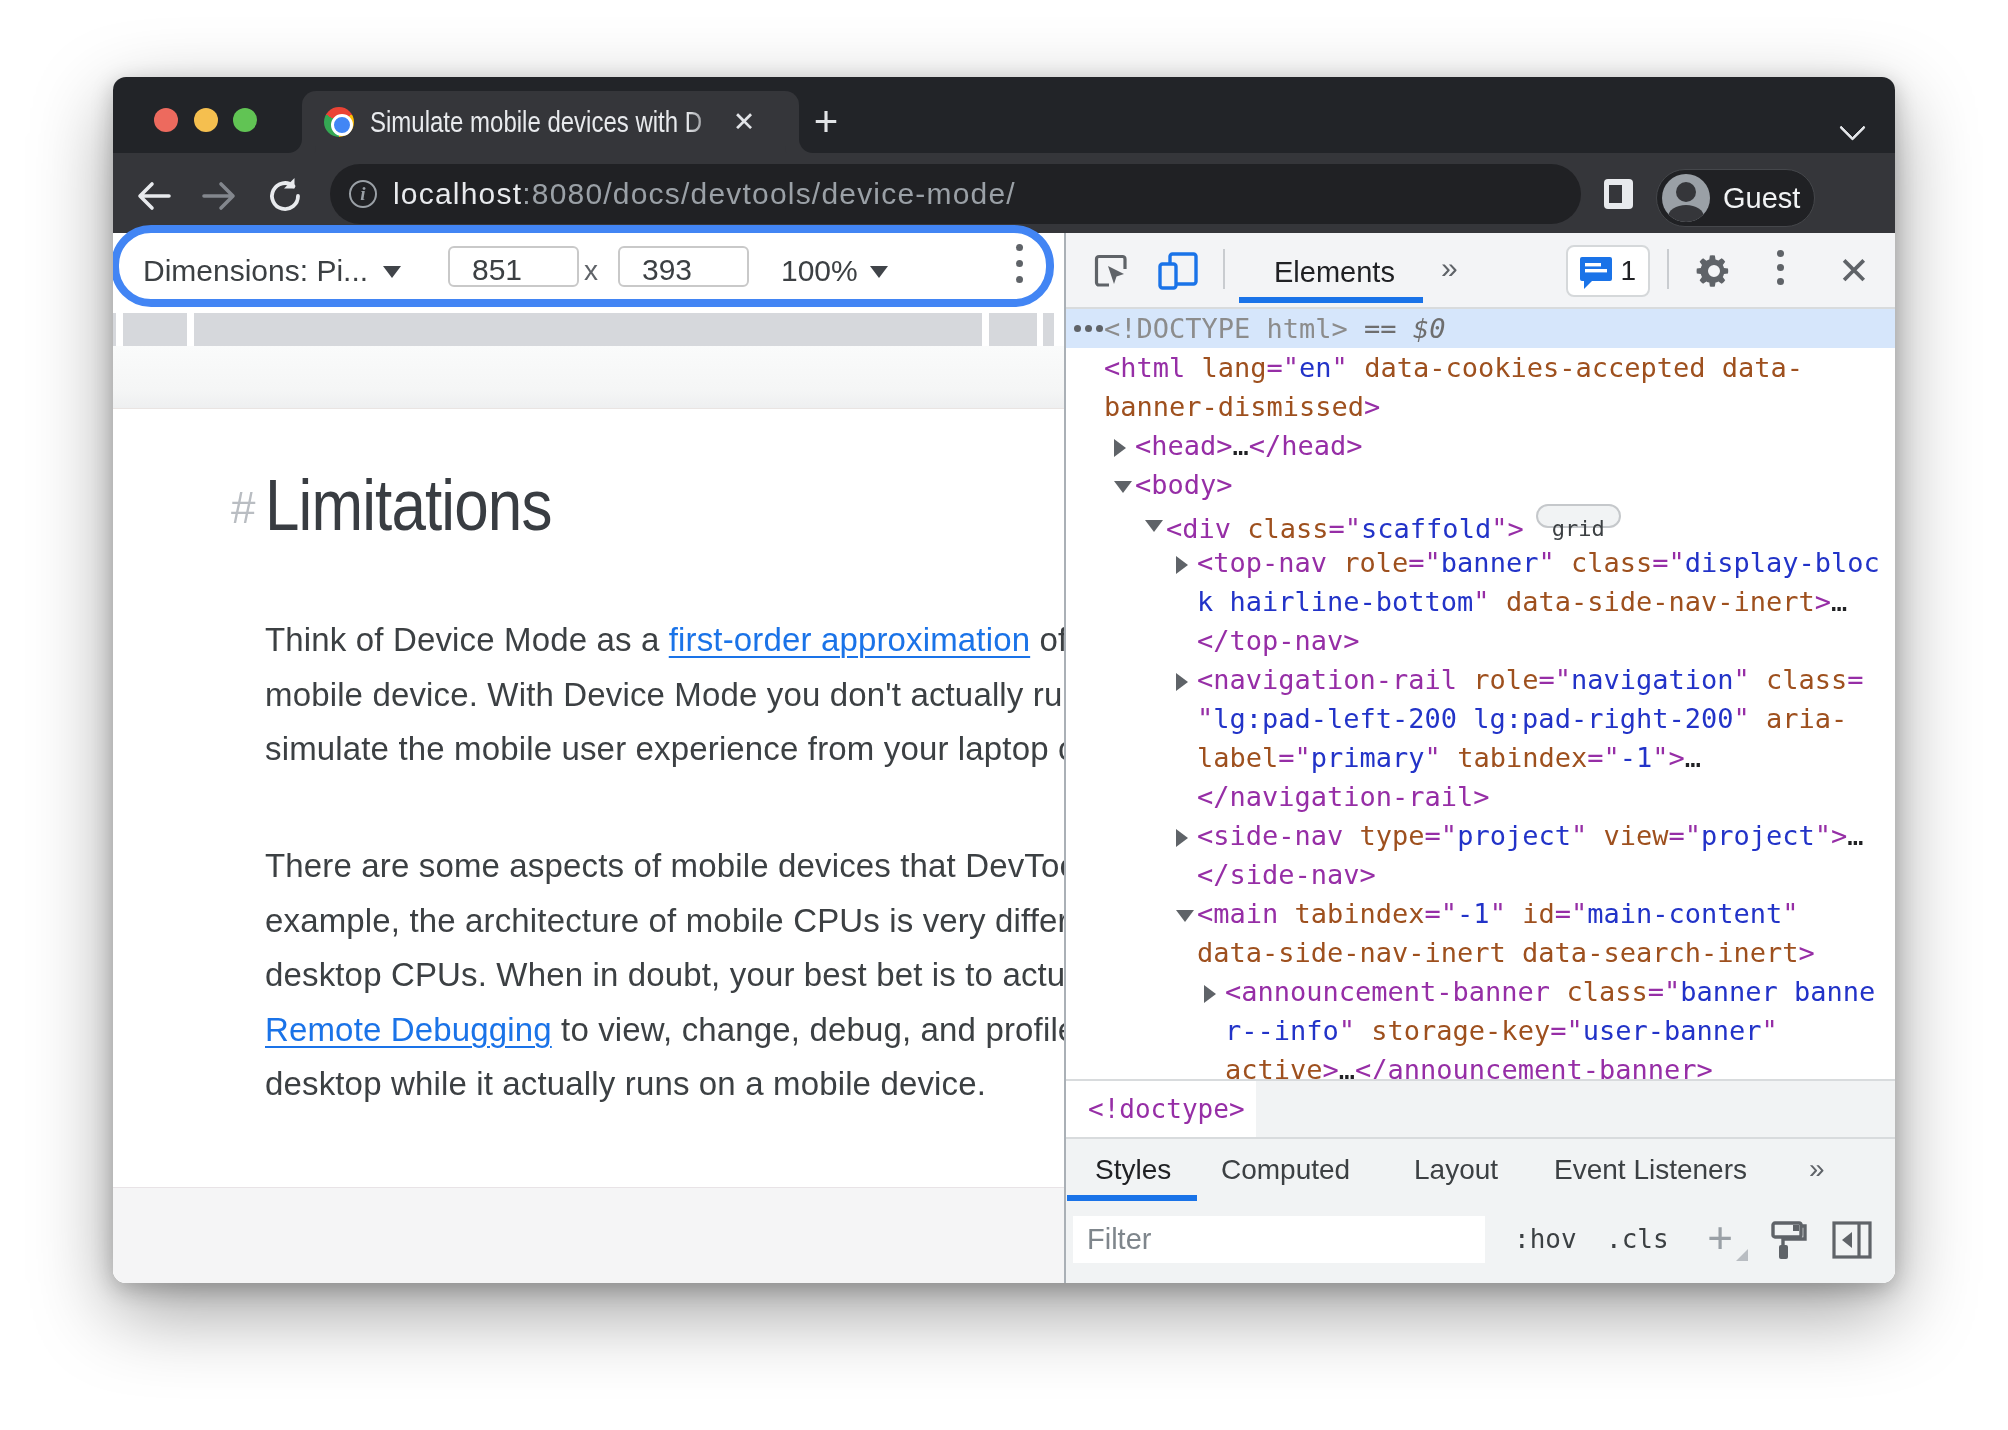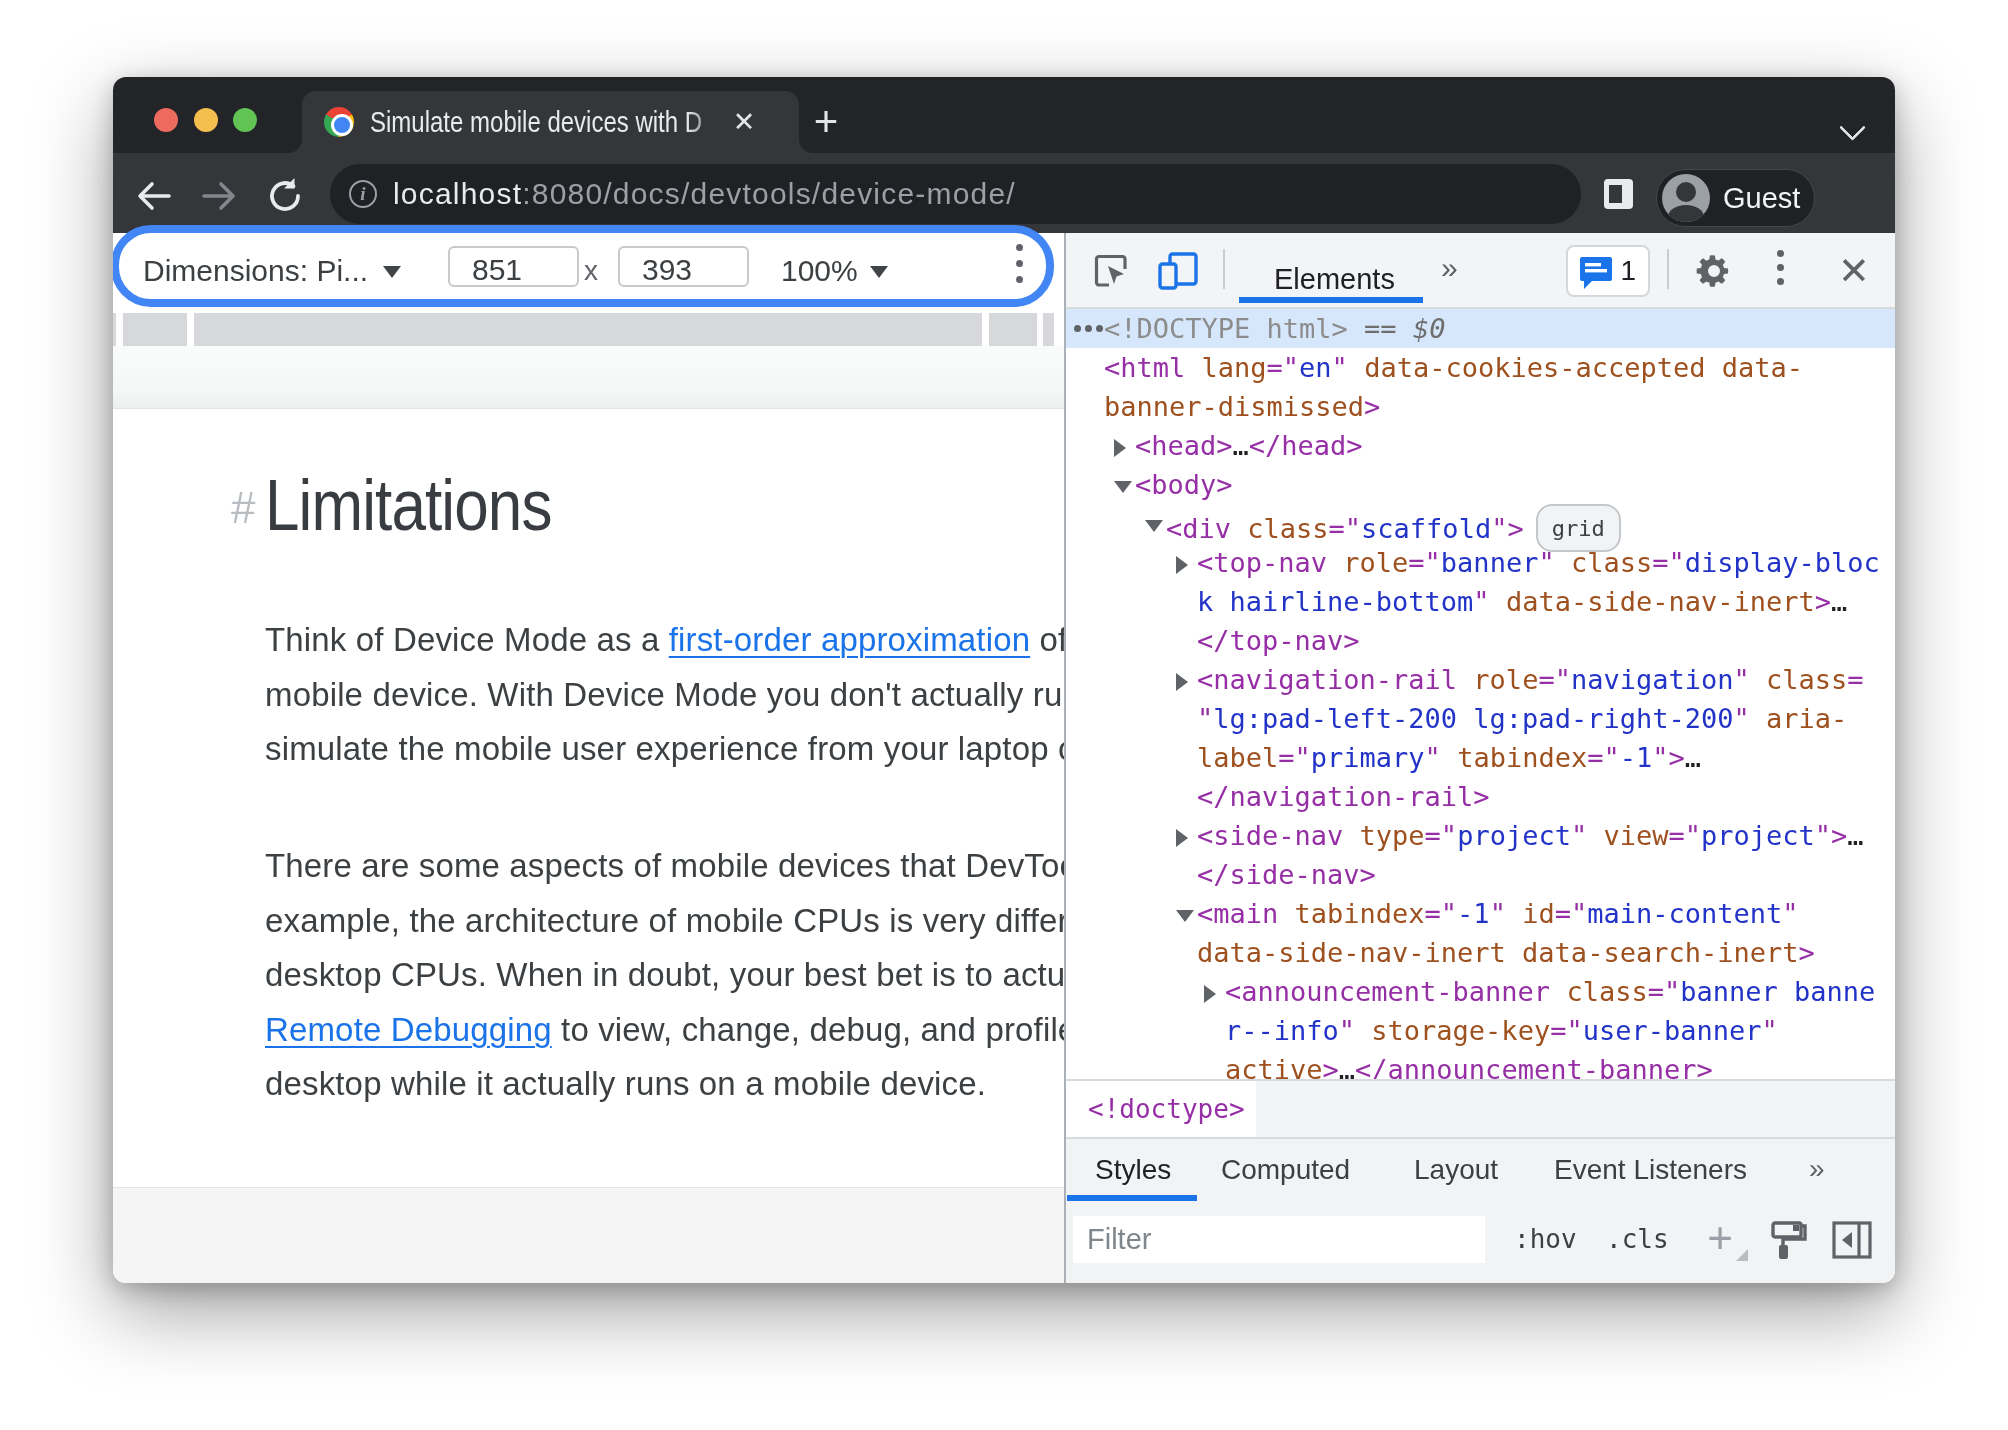--- a/index.html
+++ b/index.html
@@ -103,42 +103,42 @@
   .h-title { position:absolute; left:152px; top:55px; font-size:72px; color:#393d42; letter-spacing:-1px; transform:scaleX(0.86); transform-origin:0 0; white-space:nowrap; }
   .para { position:absolute; left:152px; width:1100px; font-size:33px; line-height:54.5px; color:#3c4043; white-space:nowrap; letter-spacing:0.15px; }
   .para1 { top:204px; }
   .para2 { top:430px; }
   .plink { color:#1a73e8; text-decoration:underline; text-decoration-thickness:2px; text-underline-offset:5px; }
   
   .divider-v { position:absolute; left:951px; top:156px; width:2px; height:1050px; background:#aab0b6; z-index:5; }
   .devtools { position:absolute; left:953px; top:156px; width:829px; height:1050px; background:#ffffff; }
   .dt-toolbar { position:absolute; left:0; top:0; width:100%; height:76px; background:#f3f4f6; border-bottom:2px solid #d8dbdd; }
   .dt-underline { position:absolute; left:173px; top:64px; width:184px; height:6px; background:#1a73e8; z-index:2; }
-  .dt-tabname { position:absolute; left:208px; top:10px; height:72px; line-height:72px; font-size:29px; color:#202124; }
+  .dt-tabname { position:absolute; left:208px; top:3px; height:72px; line-height:72px; font-size:29px; color:#202124; }
   .dt-more { position:absolute; left:375px; top:0; height:72px; line-height:70px; font-size:30px; color:#5f6368; }
   .dt-sep { position:absolute; width:2px; height:40px; top:16px; background:#c9ccd0; }
   .chat-btn { position:absolute; left:500px; top:12px; width:84px; height:52px; background:#ffffff; border:2px solid #d5d8da; border-radius:8px; }
   .chat-num { position:absolute; right:12px; top:0; height:48px; line-height:48px; font-size:28px; color:#202124; }
   .dt-dots { position:absolute; left:711px; top:17px; width:7px; height:44px; }
   .dt-dots i, .dt-dots i::before, .dt-dots i::after { position:absolute; width:7px; height:7px; border-radius:50%; background:#5f6368; }
   .dt-dots i { top:0; } .dt-dots i::before { content:""; top:14px; } .dt-dots i::after { content:""; top:28px; }
   .dt-close { position:absolute; left:770px; top:14px; width:36px; height:48px; color:#5f6368; font-size:38px; line-height:48px; text-align:center; }
   
   .dom { position:absolute; left:0; top:76px; width:829px; height:770px; overflow:hidden;
     font-family:"DejaVu Sans Mono", monospace; font-size:27px; }
   .dom-row { position:absolute; left:0; width:100%; height:39px; line-height:39px; white-space:nowrap; }
   .dom-row.sel { background:#d6e6fb; }
   .tw { position:absolute; top:13px; width:0; height:0; }
   .tw.right { border-top:9px solid transparent; border-bottom:9px solid transparent; border-left:12px solid #5f6368; }
   .tw.down  { border-left:9px solid transparent; border-right:9px solid transparent; border-top:12px solid #5f6368; margin-top:3px; }
   .c-tag { color:#962ea6; } .c-attr { color:#9e501e; } .c-val { color:#2233c8; } .c-pun { color:#962ea6; }
   .c-grey { color:#8c8c8c; } .c-grey2 { color:#6e6e6e; } .c-dark { color:#202124; } .c-it { color:#6e6e6e; font-style:italic; }
   .dots3 { position:absolute; left:8px; top:16px; width:7px; height:7px; border-radius:50%; background:#5f6368;
     box-shadow:11px 0 0 0 #5f6368, 22px 0 0 0 #5f6368; }
-  .badge-grid { display:inline-block; margin-left:12px; padding:8px 14px; height:48px; line-height:30px; border:2px solid #c5c8cb;
+  .badge-grid { display:inline-block; margin-left:12px; padding:8px 14px; height:24px; line-height:30px; border:2px solid #c5c8cb;
      border-radius:16px; background:#f1f3f4; color:#3c4043; font-size:22px; vertical-align:2px; }
   
   .crumbbar { position:absolute; left:0; top:846px; width:829px; height:58px; background:#f1f3f4; border-top:2px solid #d8dbdd; }
   .crumb { position:absolute; left:0; top:0; width:190px; height:56px; background:#ffffff; line-height:56px;
      font-family:"DejaVu Sans Mono", monospace; font-size:26px; color:#962ea6; padding-left:22px; }
   .sidetabs { position:absolute; left:0; top:904px; width:829px; height:64px; background:#f1f3f4; border-top:2px solid #d8dbdd; }
   .sidetab { position:absolute; top:0; height:62px; line-height:62px; font-size:28px; color:#3c4043; }
   .st-more { position:absolute; left:743px; top:0; height:62px; line-height:60px; font-size:28px; color:#5f6368; }
   .styles-underline { position:absolute; left:1px; top:962px; width:130px; height:6px; background:#1a73e8; z-index:2; }
   .filterrow { position:absolute; left:0; top:968px; width:829px; height:82px; background:#f1f3f4; }

